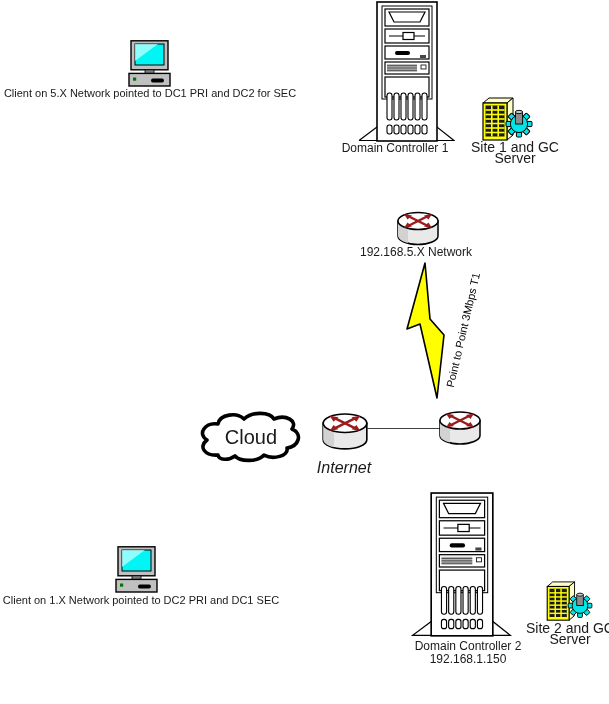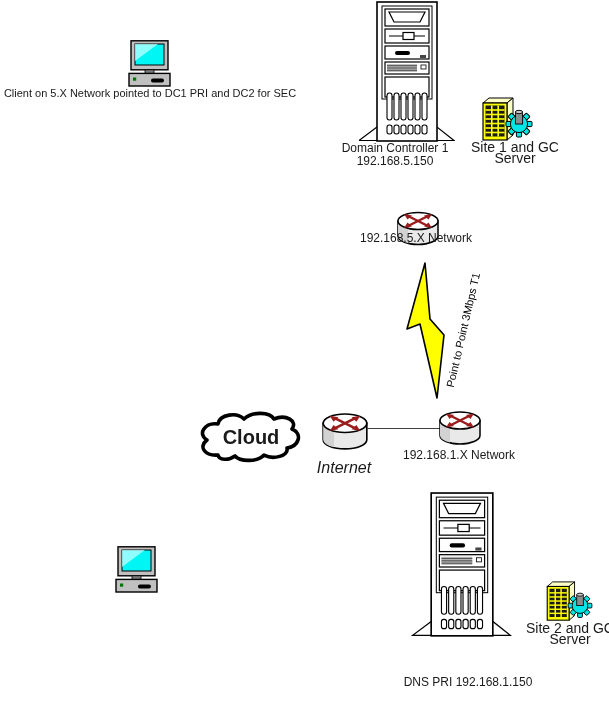--- a/index.html
+++ b/index.html
@@ -6,21 +6,21 @@
   #canvas{
     position:relative;width:609px;height:704px;background:#fff;overflow:hidden;
     font-family:"Liberation Sans", sans-serif;color:#000;
   }
   .abs{position:absolute;}
   .lbl{position:absolute;text-align:center;color:#1a1a1a;}
   .lbl-11{font-size:11px;line-height:12px;}
   .lbl-12{font-size:12px;line-height:12.5px;}
   .lbl-10{font-size:14px;line-height:11px;}
   .dc-block{font-size:12px;line-height:13px;text-align:center;}
-  .cloud-word{font-size:20px;font-weight:bold;}
+  .cloud-word{font-size:20px;font-weight:normal;}
   .internet-word{font-size:16px;font-style:italic;}
   .bolt-label{
     position:absolute;left:388px;top:324px;width:150px;text-align:center;
     font-size:11px;transform:rotate(-77deg);transform-origin:50% 50%;white-space:nowrap;
   }
   .wire{position:absolute;border-top:1.5px solid #404040;height:0;}
   svg{display:block;}
 </style>
 </head>
 <body>
@@ -131,32 +131,31 @@
   <svg class="abs" style="left:128px;top:40px" width="44" height="50">
     <use href="#sym-client"></use>
   </svg>
   <div class="lbl lbl-11" style="left:0;top:87px;width:300px">Client on 5.X Network pointed to DC1 PRI and DC2 for SEC</div>
 
   <svg class="abs" style="left:359px;top:1px" width="96" height="146">
     <use href="#sym-server"></use>
   </svg>
   <div class="lbl dc-block" style="left:325px;top:142px;width:140px">
     <div>Domain Controller 1</div>
-    <div>192.168.5.150</div>
   </div>
 
   <svg class="abs" style="left:481px;top:97px" width="54" height="45">
     <use href="#sym-site"></use>
   </svg>
   <div class="lbl lbl-10" style="left:460px;top:142px;width:110px">Site 1 and GC Server</div>
 
   <svg class="abs" style="left:396px;top:211px" width="44" height="36">
     <use href="#sym-router"></use>
   </svg>
-  <div class="lbl lbl-12" style="left:346px;top:232px;width:140px">192.168.5.X Network</div>
+  <div class="lbl lbl-12" style="left:346px;top:246px;width:140px">192.168.5.X Network</div>
 
   <svg class="abs" style="left:402px;top:262px" width="46" height="140">
     <use href="#sym-bolt"></use>
   </svg>
   <div class="bolt-label">Point to Point 3Mbps T1</div>
 
   <svg class="abs" style="left:196px;top:410px" width="110" height="56">
     <use href="#sym-cloud"></use>
   </svg>
   <div class="lbl cloud-word" style="left:196px;top:426px;width:110px">Cloud</div>
@@ -164,31 +163,34 @@
   <svg class="abs" style="left:321px;top:412px" width="48" height="40">
     <use href="#sym-router"></use>
   </svg>
   <div class="lbl internet-word" style="left:308px;top:459px;width:72px">Internet</div>
 
   <div class="wire" style="left:367px;top:428px;width:75px"></div>
 
   <svg class="abs" style="left:438px;top:410px" width="44" height="37">
     <use href="#sym-router"></use>
   </svg>
-  <div class="lbl lbl-12" style="left:389px;top:449px;width:140px">192.168.1.X Network</div>
 
   <svg class="abs" style="left:410px;top:492px" width="104" height="150">
     <use href="#sym-server"></use>
   </svg>
+  <div class="lbl dc-block" style="left:398px;top:640px;width:140px">
+    <div>Domain Controller 2</div>
+    <div>192.168.1.150</div>
+  </div>
   <div class="lbl dc-block" style="left:398px;top:676px;width:140px">
-    <div>DNS PRI 192.168.1.150</div>
   </div>
 
   <svg class="abs" style="left:543px;top:581px" width="54" height="41">
     <use href="#sym-site"></use>
   </svg>
   <div class="lbl lbl-10" style="left:515px;top:623px;width:110px">Site 2 and GC Server</div>
 
   <svg class="abs" style="left:115px;top:546px" width="44" height="50">
     <use href="#sym-client"></use>
   </svg>
+  <div class="lbl lbl-11" style="left:0;top:594px;width:282px">Client on 1.X Network pointed to DC2 PRI and DC1 SEC</div>
 
 </div>
 
 </body></html>

